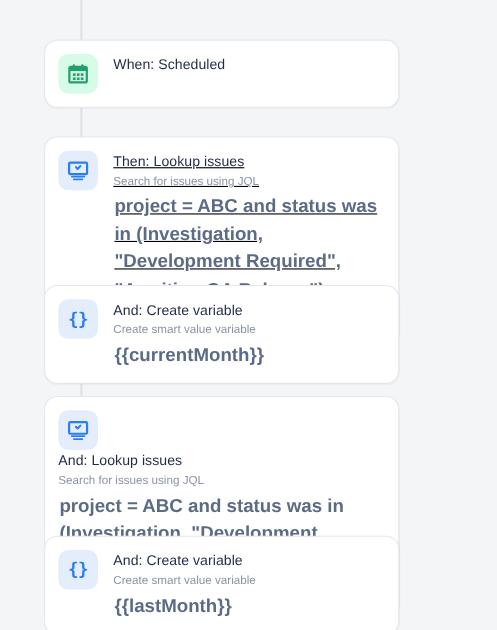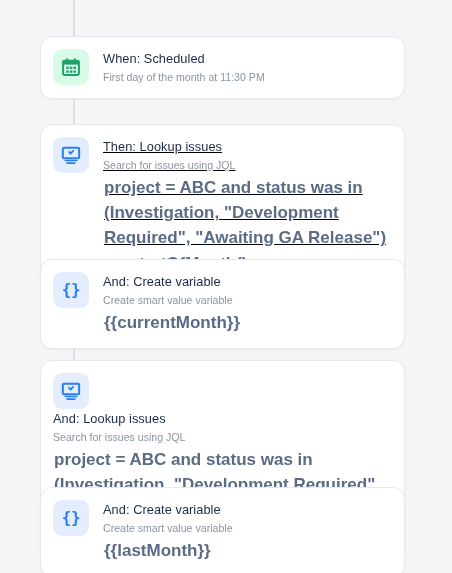--- a/index.html
+++ b/index.html
@@ -31,21 +31,21 @@
     position: absolute;
     left: 0;
     top: 0;
     width: 452px;
     z-index: 1;
   }
 
   .card {
     position: absolute;
     left: 40px;
-    width: 365px;
+    width: 323px;
     box-sizing: border-box;
     background: #ffffff;
     border: 1px solid #e6e8ec;
     border-radius: 12px;
     display: flex;
     align-items: flex-start;
     padding: 12px 14px 12px 12px;
     box-shadow: 0 1px 1px rgba(9,30,66,0.04);
   }
 
@@ -127,21 +127,20 @@
         <rect x="6.3" y="11.6" width="3" height="2.8" fill="#22a06b"></rect>
         <rect x="10.6" y="11.6" width="3" height="2.8" fill="#22a06b"></rect>
         <rect x="14.9" y="11.6" width="3" height="2.8" fill="#22a06b"></rect>
         <rect x="6.3" y="16.1" width="3" height="2.8" fill="#22a06b"></rect>
         <rect x="10.6" y="16.1" width="3" height="2.8" fill="#22a06b"></rect>
         <rect x="14.9" y="16.1" width="3" height="2.8" fill="#22a06b"></rect>
       </svg>
     </div>
     <div class="body-col">
       <div class="card-title">When: Scheduled</div>
-      <div class="card-sub">First day of the month at 11:30 PM</div>
     </div>
   </div>
 
   <div class="card" id="card-2">
     <div class="icon-tile blue">
       <svg width="20" height="20" viewBox="0 0 24 24" aria-hidden="true">
         <rect x="2.2" y="3.4" width="19.6" height="12.6" rx="1.3" fill="none" stroke="#2a7ef0" stroke-width="2.4"></rect>
         <path d="M9.6 8.3 l1.9 2.0 l3.0 -3.2" fill="none" stroke="#2a7ef0" stroke-width="2.2" stroke-linecap="round" stroke-linejoin="round"></path>
         <rect x="4.2" y="17.6" width="15.6" height="2.0" rx="1" fill="#2a7ef0"></rect>
         <rect x="6.4" y="20.8" width="11.2" height="1.9" rx="0.95" fill="#2a7ef0"></rect>

